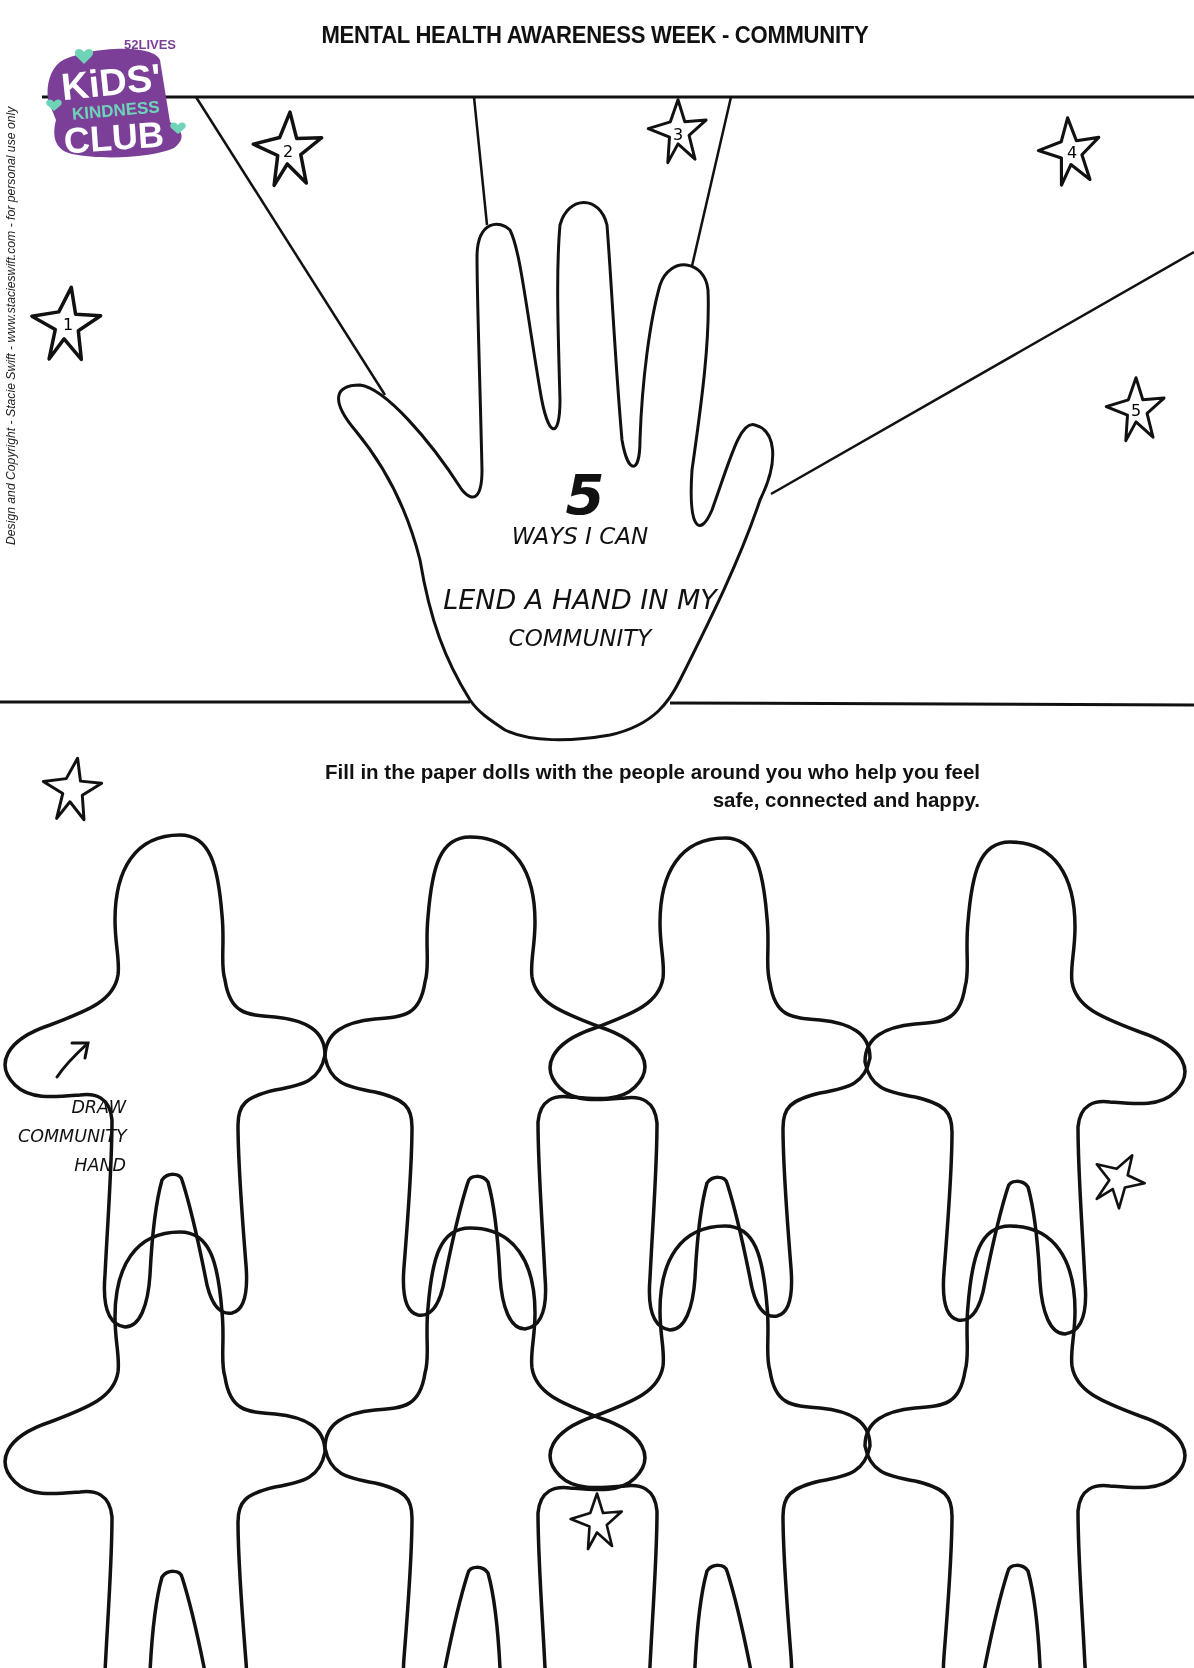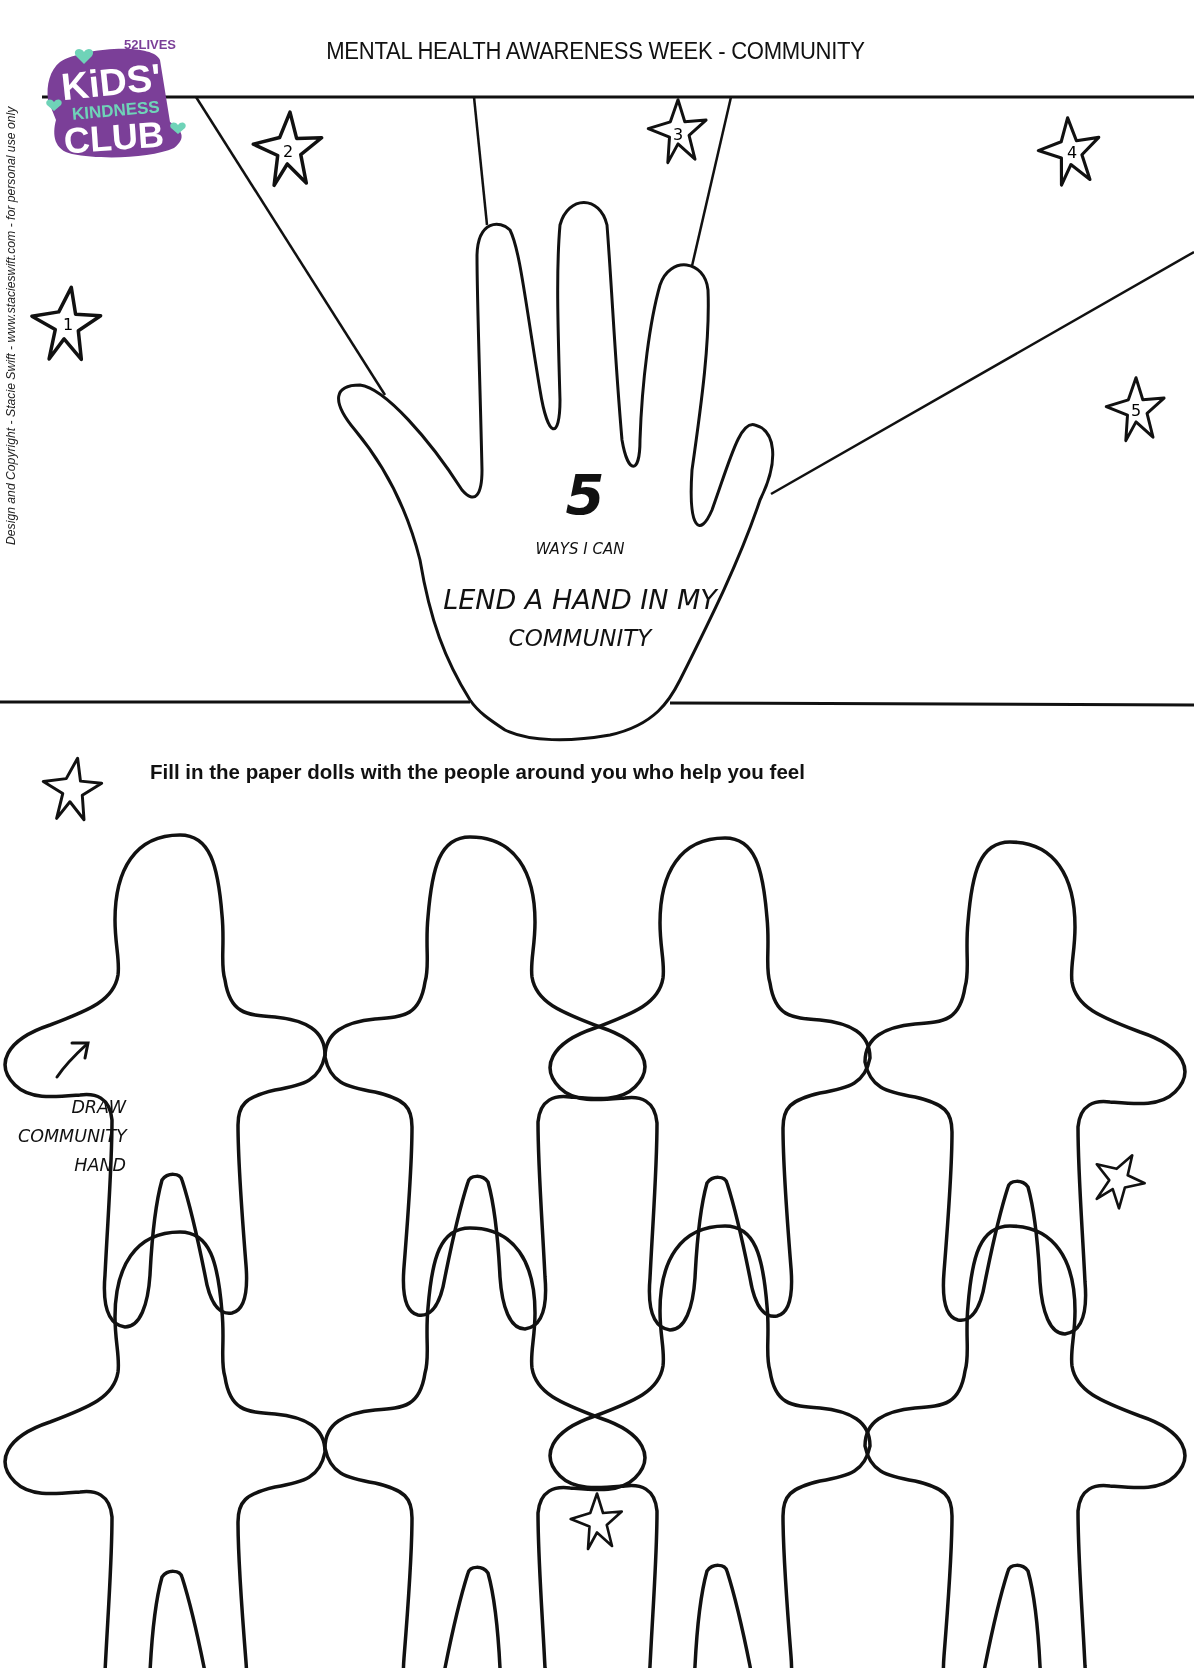--- a/index.html
+++ b/index.html
@@ -1,28 +1,28 @@
 <!DOCTYPE html>
 <html><head>
 <meta charset="utf-8">
 <style>
   html, body { margin:0; padding:0; background:#ffffff; }
   body { width:1194px; height:1668px; position:relative; overflow:hidden; font-family:"Liberation Sans", sans-serif; color:#111; }
   .abs { position:absolute; }
   #art { position:absolute; left:0; top:0; width:1194px; height:1668px; }
-  .title { left:0; width:1194px; top:22px; text-align:center; font-weight:normal; font-size:23px; letter-spacing:-0.3px; padding-left:0px;margin-top:16px; }
+  .title { left:0; width:1194px; top:22px; text-align:center; font-weight:bold; font-size:23px; letter-spacing:-0.3px; padding-left:0px; }
   .title span { display:inline-block; transform:translateX(-2px) scaleX(0.96); }
   .copyright { left:4px; top:545px; transform-origin:0 0; transform:rotate(-90deg); font-style:italic; font-size:12.2px; white-space:nowrap; color:#222; }
   .logo { left:42px; top:30px; width:150px; height:140px; }
   .hand-text { left:430px; width:300px; text-align:center; font-style:italic; font-family:"DejaVu Sans", sans-serif; }
   .big5 { top:462px; font-size:56px; font-weight:bold; left:540px; width:90px; text-align:center; font-family:"DejaVu Sans", sans-serif; font-style:italic; }
-  .hl1 { top:540px; font-size:15px; }
+  .hl1 { top:523px; font-size:23px; }
   .hl2 { top:584px; font-size:27px; }
   .hl3 { top:625px; font-size:23px; }
-  .instr { left:150px; width:840px; top:758px; text-align:left; font-weight:bold; font-size:20.5px; line-height:28px; }
+  .instr { left:140px; width:840px; top:758px; text-align:right; font-weight:bold; font-size:20.5px; line-height:28px; }
   .draw { left:18px; width:108px; text-align:right; font-style:italic; font-family:"DejaVu Sans", sans-serif; font-size:17.5px; line-height:29px; top:1093px; }
 </style>
 </head>
 <body>
 
 <svg id="art" viewBox="0 0 1194 1668" xmlns="http://www.w3.org/2000/svg">
   <defs>
 
     <path id="doll" d="
       M0,0
@@ -169,19 +169,20 @@
 
 <div class="abs copyright">Design and Copyright -  Stacie Swift - www.stacieswift.com - for personal use only</div>
 
 <div class="abs big5">5</div>
 <div class="abs hand-text hl1">WAYS I CAN</div>
 <div class="abs hand-text hl2">LEND A HAND IN MY</div>
 <div class="abs hand-text hl3">COMMUNITY</div>
 
 <div class="abs instr">
   <div>Fill in the paper dolls with the people around you who help you feel</div>
+  <div>safe, connected and happy.</div>
 </div>
 
 <div class="abs draw">
   <div>DRAW</div>
   <div>COMMUNITY</div>
   <div>HAND</div>
 </div>
 
 </body></html>

